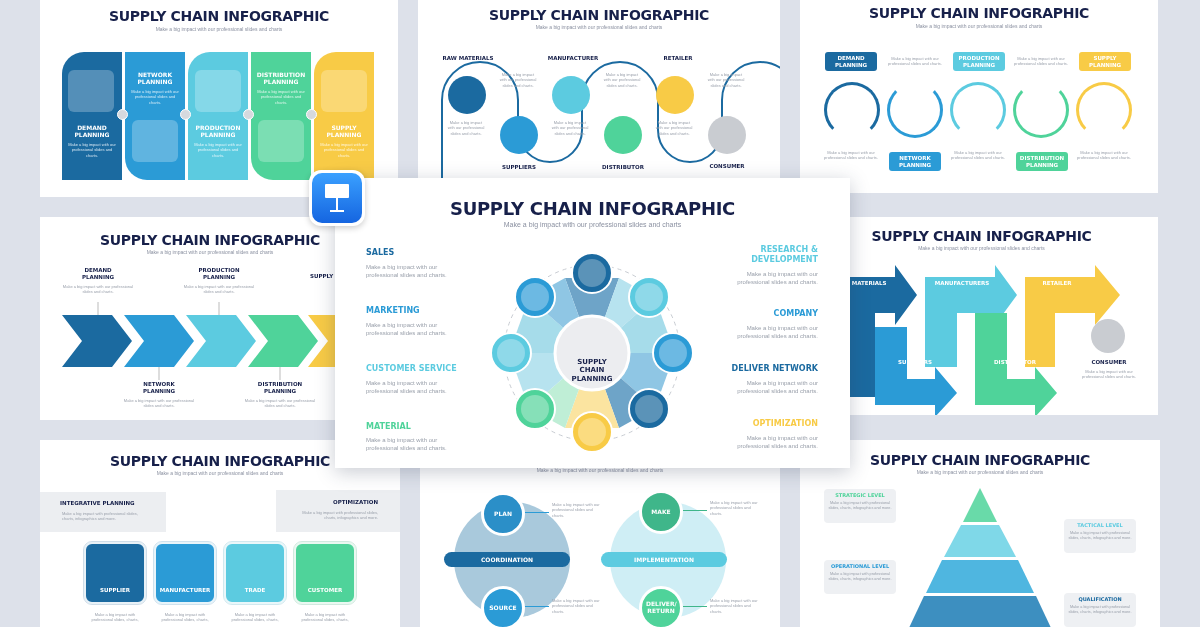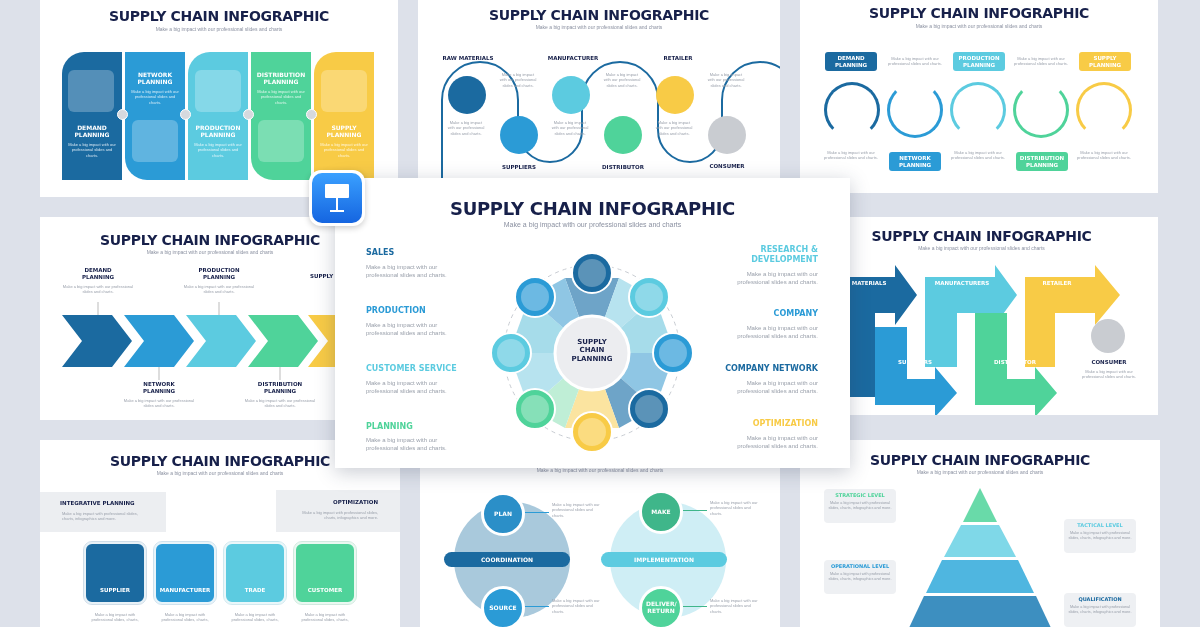--- a/index.html
+++ b/index.html
@@ -211,32 +211,32 @@
   <div class="lbl" style="left:264px;top:156px;width:72px;font-size:5px;color:#1b6aa0">QUALIFICATION</div>
   <div class="txt" style="left:268px;top:165px;width:64px;font-size:3.8px">Make a big impact with professional slides, charts, infographics and more.</div>
 </div>
 
 <div class="slide" style="left:335px;top:178px;width:515px;height:290px;box-shadow:0 4px 18px rgba(40,50,80,0.25)">
   <div class="s-title" style="top:20px;font-size:18px">SUPPLY CHAIN INFOGRAPHIC</div>
   <div class="s-sub" style="top:43px;font-size:7px">Make a big impact with our professional slides and charts</div>
 
   <div class="lbl" style="left:31px;top:70px;text-align:left;font-size:8px;color:#1b6aa0">SALES</div>
   <div class="txt" style="left:31px;top:85px;width:100px;font-size:6px;text-align:left">Make a big impact with our professional slides and charts.</div>
-  <div class="lbl" style="left:31px;top:128px;text-align:left;font-size:8px;color:#2b9bd6">PRODUCTION</div>
+  <div class="lbl" style="left:31px;top:128px;text-align:left;font-size:8px;color:#2b9bd6">MARKETING</div>
   <div class="txt" style="left:31px;top:143px;width:100px;font-size:6px;text-align:left">Make a big impact with our professional slides and charts.</div>
   <div class="lbl" style="left:31px;top:186px;text-align:left;font-size:8px;color:#5ccbe0">CUSTOMER SERVICE</div>
   <div class="txt" style="left:31px;top:201px;width:100px;font-size:6px;text-align:left">Make a big impact with our professional slides and charts.</div>
-  <div class="lbl" style="left:31px;top:244px;text-align:left;font-size:8px;color:#4fd39a">PLANNING</div>
+  <div class="lbl" style="left:31px;top:244px;text-align:left;font-size:8px;color:#4fd39a">MATERIAL</div>
   <div class="txt" style="left:31px;top:258px;width:100px;font-size:6px;text-align:left">Make a big impact with our professional slides and charts.</div>
 
   <div class="lbl" style="left:385px;top:67px;width:98px;text-align:right;font-size:8px;color:#5ccbe0">RESEARCH &amp; DEVELOPMENT</div>
   <div class="txt" style="left:383px;top:92px;width:100px;font-size:6px;text-align:right">Make a big impact with our professional slides and charts.</div>
   <div class="lbl" style="left:385px;top:131px;width:98px;text-align:right;font-size:8px;color:#2b9bd6">COMPANY</div>
   <div class="txt" style="left:383px;top:146px;width:100px;font-size:6px;text-align:right">Make a big impact with our professional slides and charts.</div>
-  <div class="lbl" style="left:375px;top:186px;width:108px;text-align:right;font-size:8px;color:#1b6aa0">COMPANY NETWORK</div>
+  <div class="lbl" style="left:375px;top:186px;width:108px;text-align:right;font-size:8px;color:#1b6aa0">DELIVER NETWORK</div>
   <div class="txt" style="left:383px;top:201px;width:100px;font-size:6px;text-align:right">Make a big impact with our professional slides and charts.</div>
   <div class="lbl" style="left:385px;top:241px;width:98px;text-align:right;font-size:8px;color:#f8cb46">OPTIMIZATION</div>
   <div class="txt" style="left:383px;top:256px;width:100px;font-size:6px;text-align:right">Make a big impact with our professional slides and charts.</div>
 
   <svg style="position:absolute;left:150px;top:70px" width="215" height="210">
     <circle cx="107" cy="105" r="88" fill="none" stroke="#c8ccd2" stroke-width="1" stroke-dasharray="4 4"></circle>
     <polygon points="107,105 80,30 134,30" fill="#6ea4c8"></polygon>
     <polygon points="107,105 134,30 170,50" fill="#b7e3ef"></polygon>
     <polygon points="107,105 170,50 190,105" fill="#a6dcea"></polygon>
     <polygon points="107,105 190,105 170,160" fill="#8fc6e4"></polygon>
@@ -257,21 +257,21 @@
       <circle cx="164" cy="161" r="14" fill="#5b93b8"></circle>
     <circle cx="107" cy="184" r="20" fill="#f8cb46" stroke="#fff" stroke-width="2"></circle>
       <circle cx="107" cy="184" r="14" fill="#fbdc80"></circle>
     <circle cx="50" cy="161" r="20" fill="#4fd39a" stroke="#fff" stroke-width="2"></circle>
       <circle cx="50" cy="161" r="14" fill="#86e0b8"></circle>
     <circle cx="26" cy="105" r="20" fill="#5ccbe0" stroke="#fff" stroke-width="2"></circle>
       <circle cx="26" cy="105" r="14" fill="#8fd9e9"></circle>
     <circle cx="50" cy="49" r="20" fill="#2b9bd6" stroke="#fff" stroke-width="2"></circle>
       <circle cx="50" cy="49" r="14" fill="#6cb9e3"></circle>
   </svg>
-  <div class="lbl" style="left:229px;top:160px;width:56px;font-size:7px;color:#17204a">SUPPLY CHAIN PLANNING</div>
+  <div class="lbl" style="left:229px;top:180px;width:56px;font-size:7px;color:#17204a">SUPPLY CHAIN PLANNING</div>
 </div>
 
 <div style="position:absolute;left:309px;top:170px;width:56px;height:56px;border-radius:12px;background:#fff;box-shadow:0 2px 6px rgba(0,0,0,0.2);padding:3px">
   <div style="width:100%;height:100%;border-radius:10px;background:linear-gradient(#3aa0ff,#1565e0);position:relative">
     <div style="position:absolute;left:13px;top:11px;width:24px;height:14px;background:#fff;border-radius:1px"></div>
     <div style="position:absolute;left:24px;top:25px;width:2px;height:12px;background:#fff"></div>
     <div style="position:absolute;left:18px;top:37px;width:14px;height:2px;background:#fff"></div>
   </div>
 </div>
 

